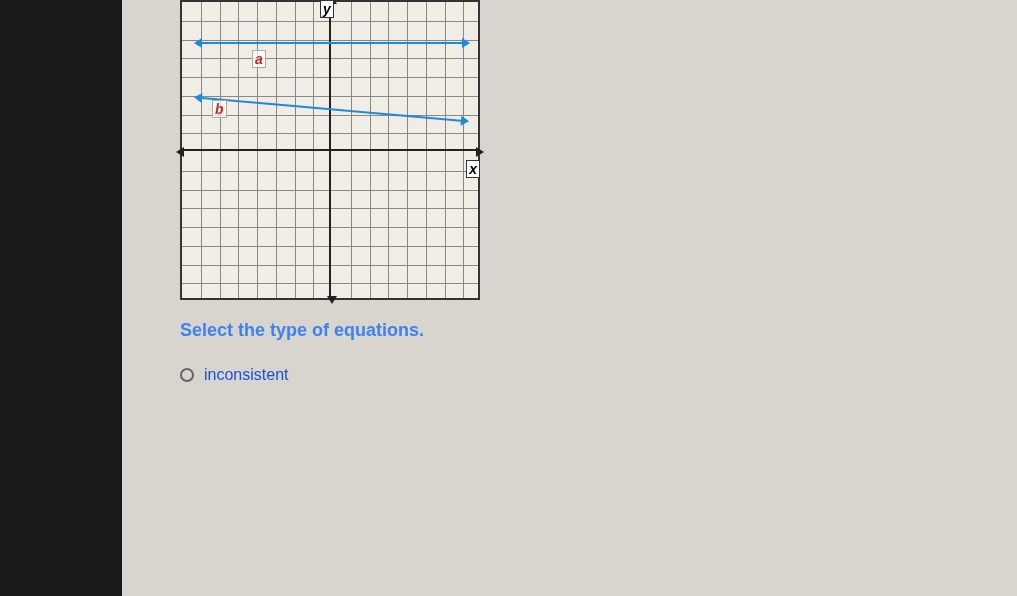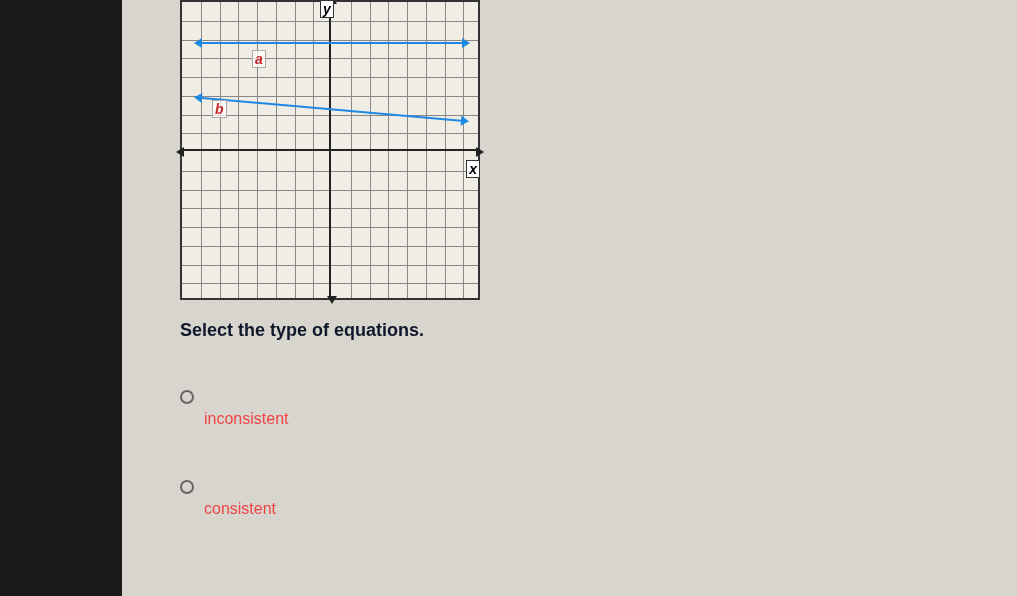--- a/index.html
+++ b/index.html
@@ -65,41 +65,40 @@
       padding: 0 2px;
       border: 1px solid #aaa;
     }
     .label-a { color: #c62828; top: 48px; left: 70px; }
     .label-b { color: #c62828; top: 98px; left: 30px; }
     .label-y { top: -2px; left: 138px; font-style: italic; font-size: 14px; font-weight: bold; position: absolute; background: #fff; border: 1px solid #333; padding: 0 2px; }
     .label-x { top: 158px; right: -2px; font-style: italic; font-size: 14px; font-weight: bold; position: absolute; background: #fff; border: 1px solid #333; padding: 0 2px; }
     .question {
       font-size: 18px;
       font-weight: bold;
-      color: #0f172a;
+      color: #3b82f6;
       margin-bottom: 25px;
     }
     .option {
       display: flex;
       align-items: center;
       margin-bottom: 28px;
       cursor: pointer;
     }
     .radio {
       width: 14px;
       height: 14px;
       border: 2px solid #666;
       border-radius: 50%;
       margin-right: 10px;
       flex-shrink: 0;
     }
     .option-label {
       font-size: 16px;
-      color: #ef4444;
-      margin-top: 44px;
+      color: #1d4ed8;
     }
   </style>
 </head>
 <body>
 
 <div class="content">
 
   <div class="graph-container">
 
     <div>
@@ -153,18 +152,14 @@
     <div class="label-y">y</div>
     <div class="label-x">x</div>
   </div>
 
   <div class="question">Select the type of equations.</div>
 
   <div class="option">
     <div class="radio"></div>
     <span class="option-label">inconsistent</span>
   </div>
-  <div class="option">
-    <div class="radio"></div>
-    <span class="option-label">consistent</span>
-  </div>
 
 </div>
 
 </body></html>

